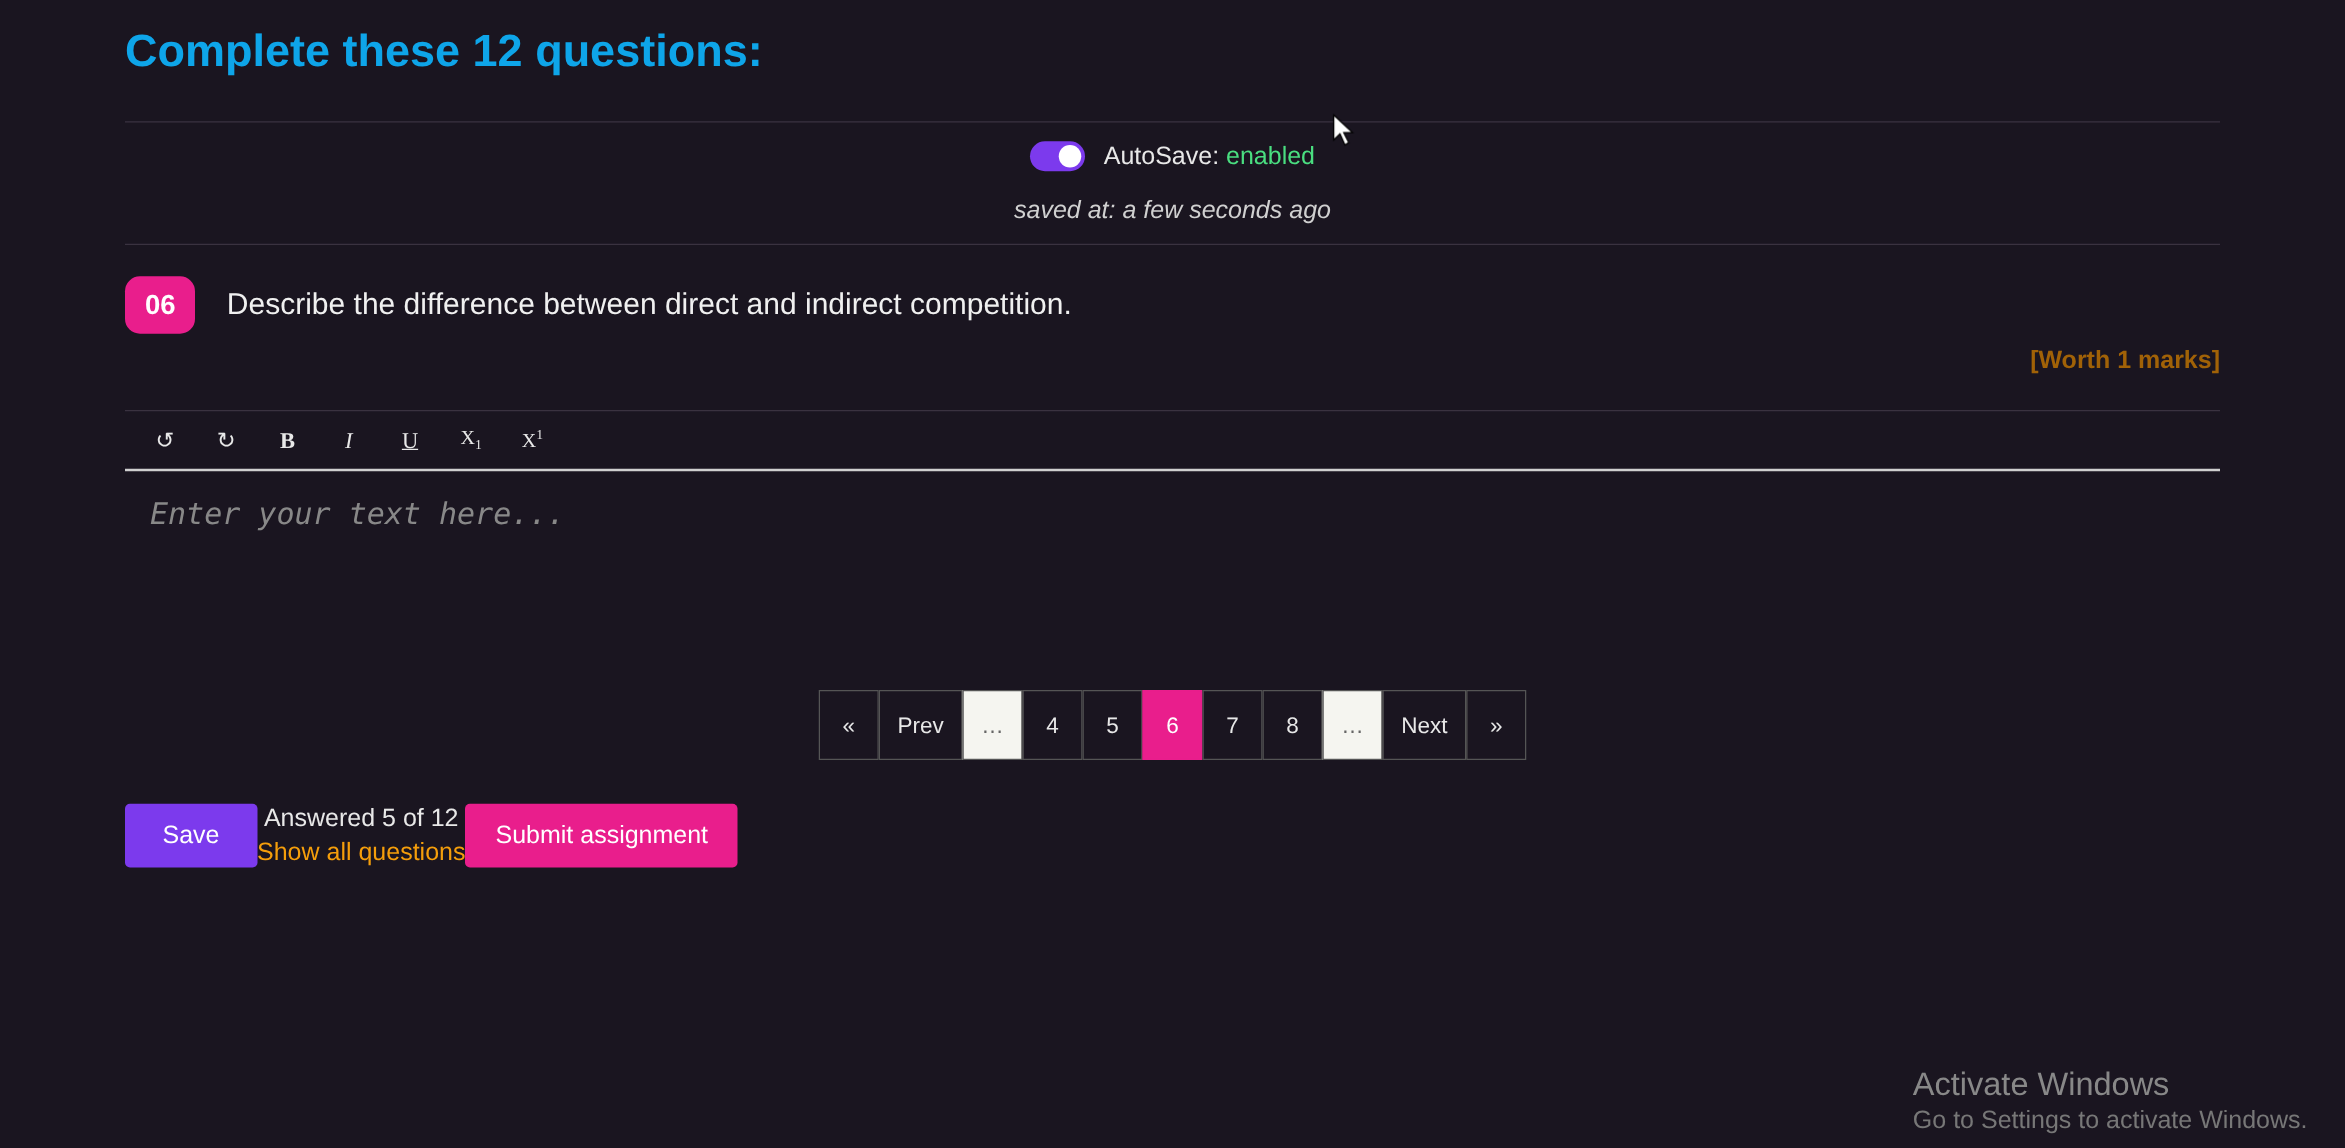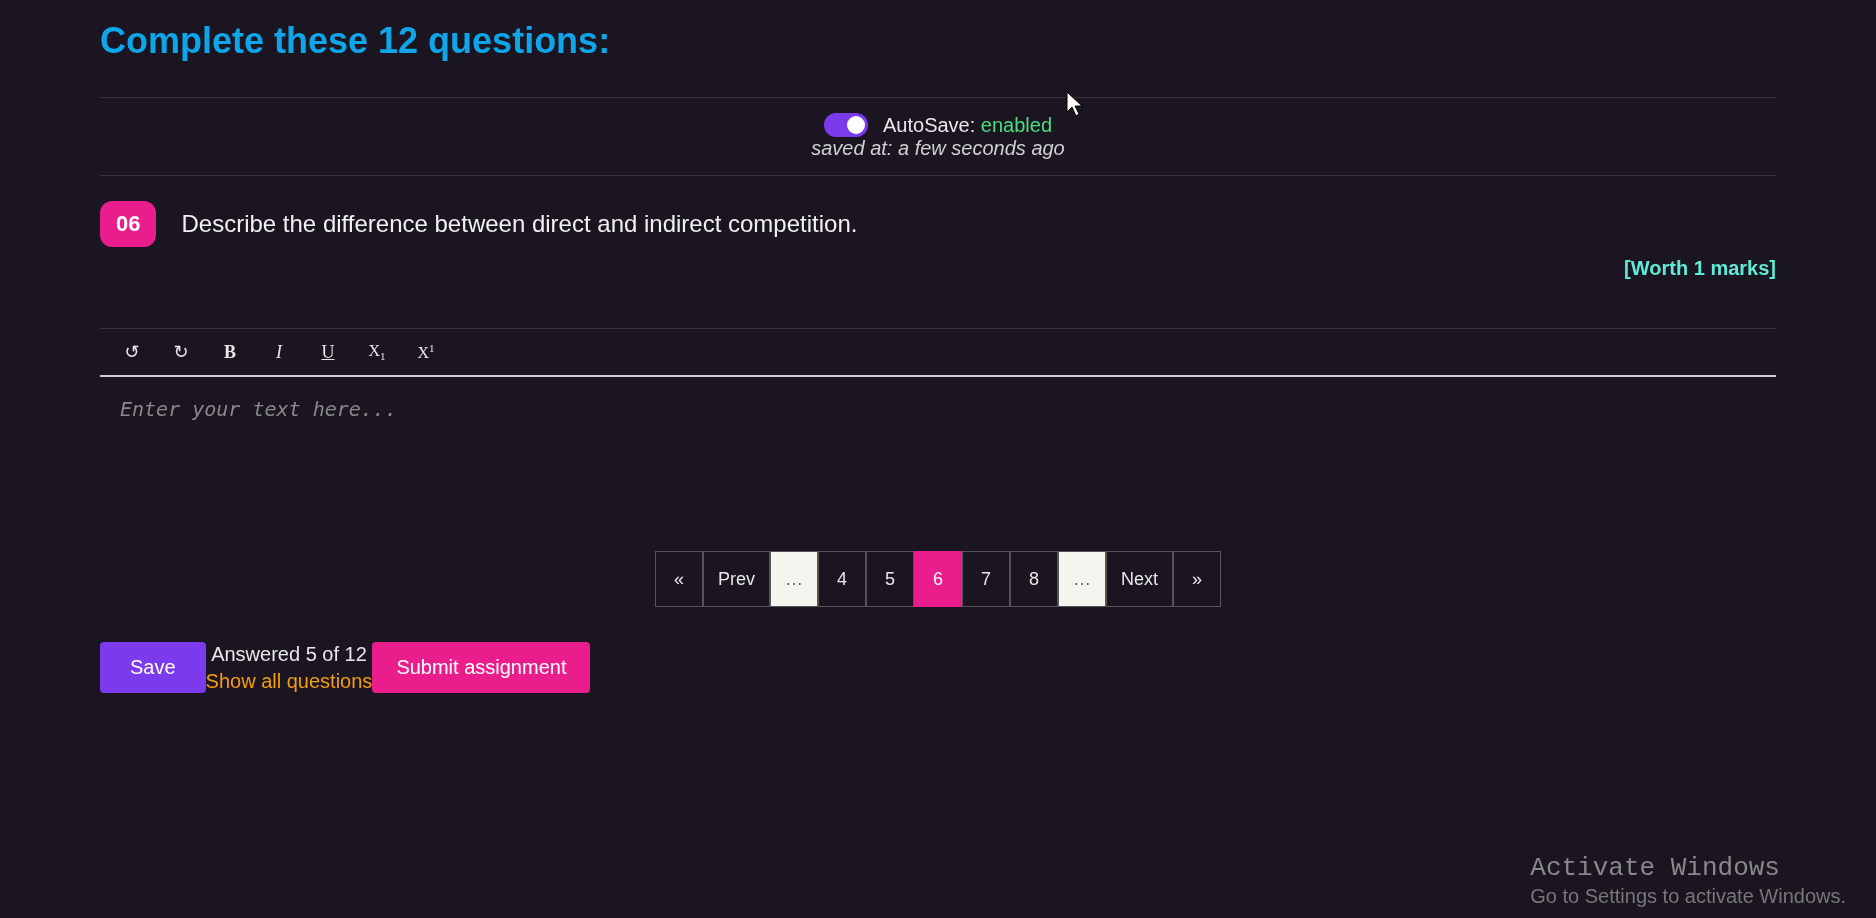--- a/index.html
+++ b/index.html
@@ -56,20 +56,21 @@
       font-size: 20px;
       color: #e8e8e8;
     }
     .autosave-status {
       color: #4ade80;
     }
     .saved-at {
       font-size: 20px;
       font-style: italic;
       color: #d0d0d0;
+      margin-top: 20px;
     }
     .question-row {
       display: flex;
       align-items: center;
       gap: 25px;
       margin-bottom: 10px;
     }
     .question-number {
       background: #e91e8c;
       color: #fff;
@@ -79,22 +80,22 @@
       border-radius: 12px;
     }
     .question-text {
       font-size: 24px;
       color: #f0f0f0;
     }
     .marks-row {
       text-align: right;
       font-size: 20px;
       font-weight: 600;
-      color: #5eead4;
-      margin-bottom: 48px;
+      color: #a16207;
+      margin-bottom: 28px;
     }
     .editor-container {
       border-top: 1px solid #3a3240;
       margin-bottom: 20px;
     }
     .toolbar {
       display: flex;
       gap: 25px;
       padding: 12px 20px;
       border-bottom: 2px solid #d0d0d0;
@@ -112,21 +113,21 @@
     .tb-italic { font-style: italic; font-family: serif; }
     .tb-underline { text-decoration: underline; }
     .tb-sub, .tb-sup { font-size: 16px; }
     .tb-sub sub, .tb-sup sup { font-size: 11px; }
     .editor-area {
       width: 100%;
       min-height: 150px;
       background: transparent;
       border: none;
       color: #ef4444;
-      font-size: 20px;
+      font-size: 24px;
       font-style: italic;
       padding: 20px;
       resize: none;
       outline: none;
     }
     .editor-area::placeholder {
       color: #888;
       font-style: italic;
     }
     .pagination {
@@ -202,21 +203,20 @@
       right: 30px;
       color: #777;
       font-size: 20px;
       text-align: left;
       pointer-events: none;
     }
     .watermark-title {
       font-size: 26px;
       color: #888;
       margin-bottom: 2px;
-      font-family: Liberation Mono, monospace;
     }
     .cursor-icon {
       position: fixed;
       top: 90px;
       left: 1065px;
       width: 20px;
       height: 28px;
       pointer-events: none;
     }
   </style>

